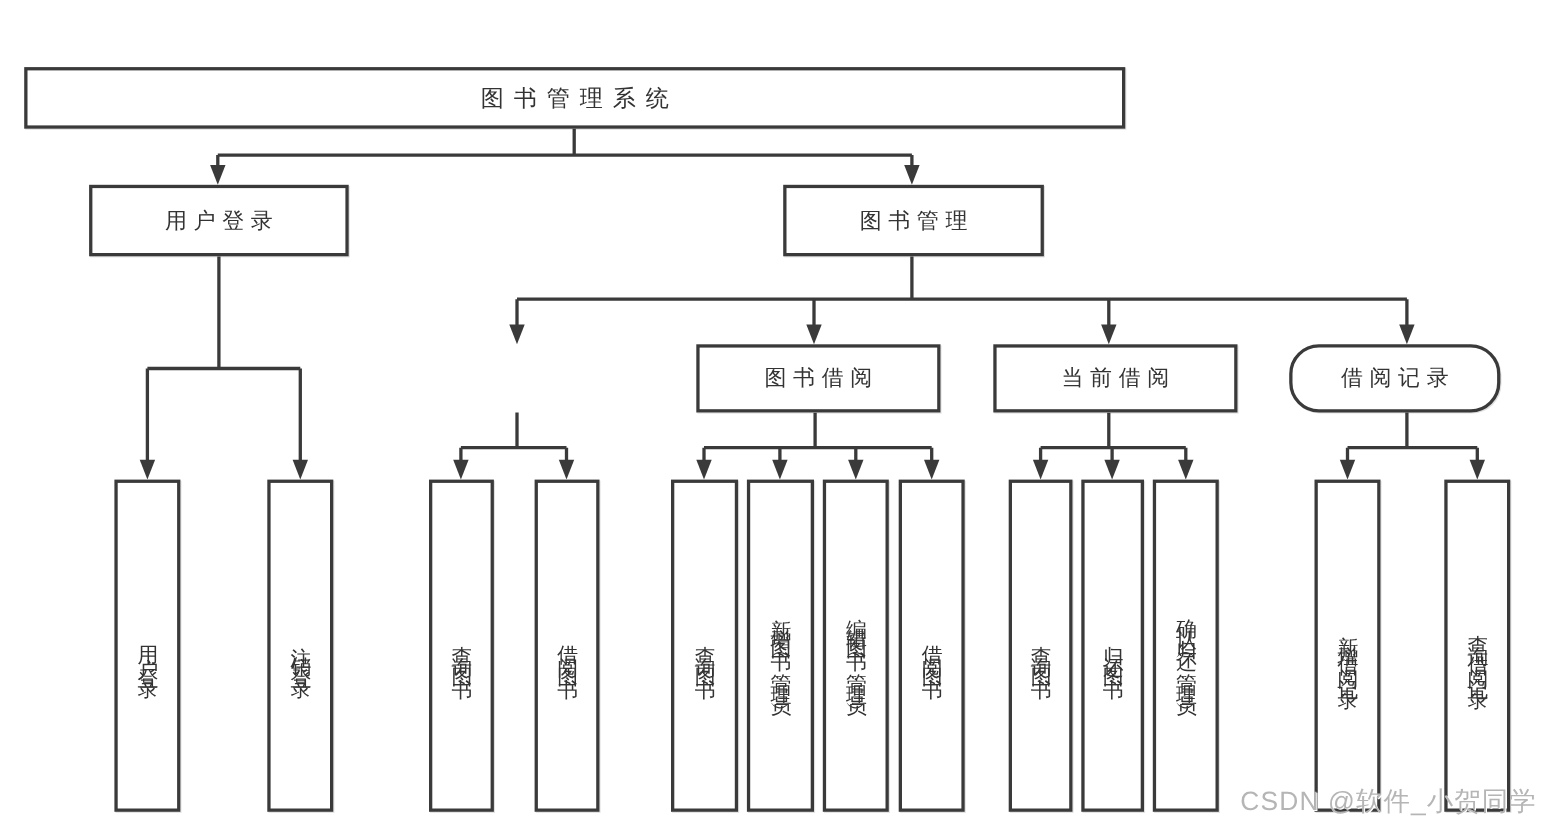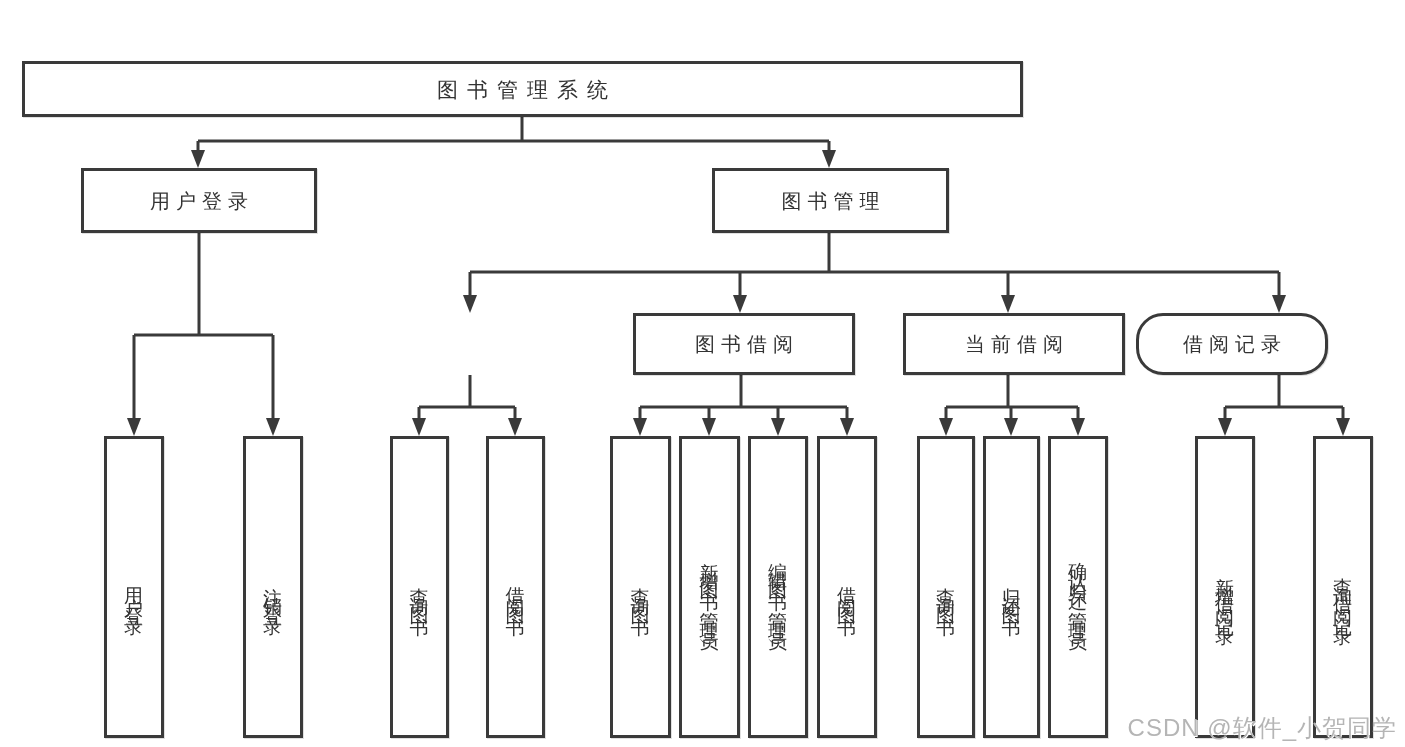--- a/index.html
+++ b/index.html
@@ -140,21 +140,21 @@
   <div class="box h" style="left:712px; top:168px; width:237px; height:65px;">
     <span>图书管理</span>
   </div>
 
   <div class="box h" style="left:633px; top:313px; width:222px; height:62px;text-align:right;">
     <span>图书借阅</span>
   </div>
   <div class="box h" style="left:903px; top:313px; width:222px; height:62px;">
     <span>当前借阅</span>
   </div>
-  <div class="box h" style="left:1136px; top:313px; width:192px; height:62px;border-radius:27px;">
+  <div class="box h" style="left:1172px; top:313px; width:192px; height:62px;border-radius:27px;">
     <span>借阅记录</span>
   </div>
 
   <div class="box v" style="left:104px; top:436px; width:60px; height:302px;">
     <span>用户登录</span>
   </div>
   <div class="box v" style="left:243px; top:436px; width:60px; height:302px;">
     <span>注销登录</span>
   </div>
 

